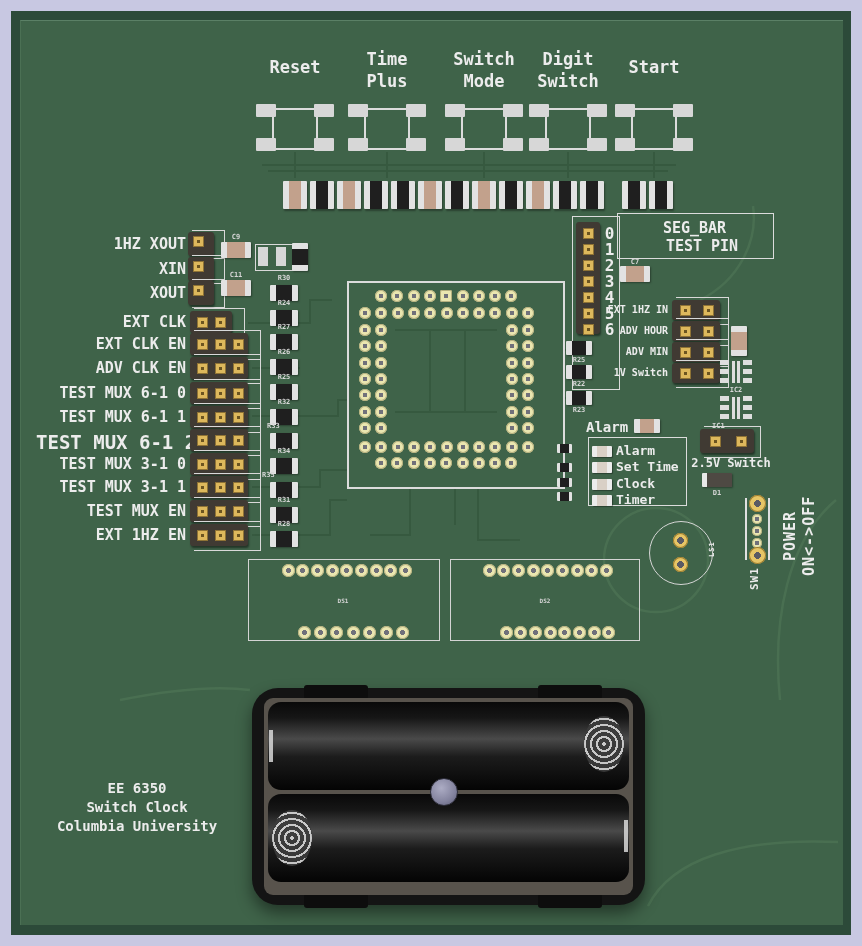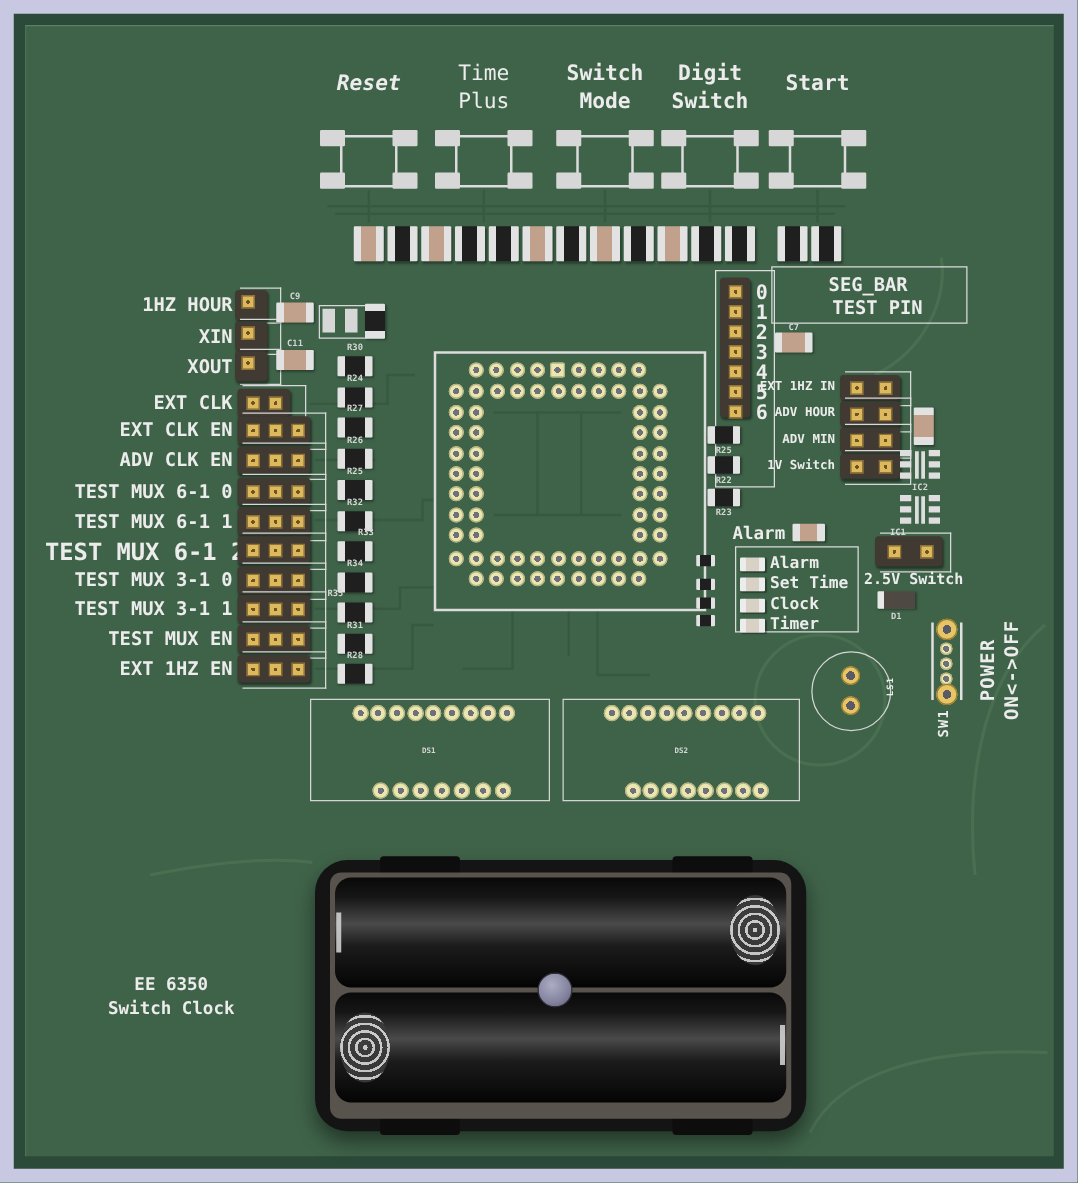--- a/index.html
+++ b/index.html
@@ -68,49 +68,50 @@
   </g>
 </svg>
 
 <div class="layer" id="components">
 
 
   <div style="position:absolute;left:37px;top:779px;width:200px;text-align:center;
               color:#ececec;font-weight:bold;font-size:14px;line-height:19px;z-index:3">
     <div class="tb-line">EE 6350</div>
     <div class="tb-line">Switch Clock</div>
+    <div class="tb-line">Columbia University</div>
     <div class="tb-line"></div>
   </div>
 
   <div class="battery">
     <div class="bat-base"></div>
     <div class="bat-tab" style="left:52px;top:-3px"></div>
     <div class="bat-tab" style="left:286px;top:-3px"></div>
     <div class="bat-tab" style="left:52px;bottom:-3px"></div>
     <div class="bat-tab" style="left:286px;bottom:-3px"></div>
     <div class="bat-inner"></div>
     <div class="bat-bay" style="top:14px"></div>
     <div class="bat-bay" style="top:106px"></div>
     <div class="bat-spring" style="left:332px;top:28px"></div>
     <div class="bat-spring" style="left:20px;top:122px"></div>
     <div class="bat-contact" style="left:17px;top:42px"></div>
     <div class="bat-contact" style="left:372px;top:132px"></div>
     <div class="bat-screw"></div>
   </div>
-<div style="position: absolute; left: 235px; top: 56px; width: 120px; text-align: center; font-size: 17px; font-weight: bold; color: rgb(236, 236, 236); line-height: 22px; font-style: italic;">
+<div style="position: absolute; left: 235px; top: 56px; width: 120px; text-align: center; font-size: 17px; font-weight: bold; color: rgb(236, 236, 236); line-height: 22px;">
       <div>Reset</div>
     </div>
     <div style="position: absolute; left: 256px; top: 104px; width: 78px; height: 48px;">
       <div style="position: absolute; left: 16px; top: 4px; width: 42px; height: 38px; border: 2px solid rgb(220, 220, 220);"></div>
       <div style="position: absolute; left: 0px; top: 0px; width: 20px; height: 13px; background: rgb(215, 215, 215); border-radius: 1px;"></div>
       <div style="position: absolute; left: 58px; top: 0px; width: 20px; height: 13px; background: rgb(215, 215, 215); border-radius: 1px;"></div>
       <div style="position: absolute; left: 0px; top: 34px; width: 20px; height: 13px; background: rgb(215, 215, 215); border-radius: 1px;"></div>
       <div style="position: absolute; left: 58px; top: 34px; width: 20px; height: 13px; background: rgb(215, 215, 215); border-radius: 1px;"></div>
     </div>
-    <div style="position: absolute; left: 327px; top: 48px; width: 120px; text-align: center; font-size: 17px; font-weight: normal; color: rgb(236, 236, 236); line-height: 22px;">
+    <div style="position: absolute; left: 327px; top: 48px; width: 120px; text-align: center; font-size: 17px; font-weight: bold; color: rgb(236, 236, 236); line-height: 22px;">
       <div>Time</div>
       <div>Plus</div>
     </div>
     <div style="position: absolute; left: 348px; top: 104px; width: 78px; height: 48px;">
       <div style="position: absolute; left: 16px; top: 4px; width: 42px; height: 38px; border: 2px solid rgb(220, 220, 220);"></div>
       <div style="position: absolute; left: 0px; top: 0px; width: 20px; height: 13px; background: rgb(215, 215, 215); border-radius: 1px;"></div>
       <div style="position: absolute; left: 58px; top: 0px; width: 20px; height: 13px; background: rgb(215, 215, 215); border-radius: 1px;"></div>
       <div style="position: absolute; left: 0px; top: 34px; width: 20px; height: 13px; background: rgb(215, 215, 215); border-radius: 1px;"></div>
       <div style="position: absolute; left: 58px; top: 34px; width: 20px; height: 13px; background: rgb(215, 215, 215); border-radius: 1px;"></div>
     </div>
@@ -153,21 +154,21 @@
     <div style="position: absolute; left: 391px; top: 181px; width: 24px; height: 28px; border-radius: 1px; box-shadow: rgba(0, 0, 0, 0.35) 1px 2px 2px; background: linear-gradient(90deg, rgb(226, 226, 226) 0px, rgb(226, 226, 226) 6px, rgb(31, 31, 31) 6px, rgb(31, 31, 31) 18px, rgb(226, 226, 226) 18px);"></div>
     <div style="position: absolute; left: 418px; top: 181px; width: 24px; height: 28px; border-radius: 1px; box-shadow: rgba(0, 0, 0, 0.35) 1px 2px 2px; background: linear-gradient(90deg, rgb(226, 226, 226) 0px, rgb(226, 226, 226) 6px, rgb(194, 161, 140) 6px, rgb(194, 161, 140) 18px, rgb(226, 226, 226) 18px);"></div>
     <div style="position: absolute; left: 445px; top: 181px; width: 24px; height: 28px; border-radius: 1px; box-shadow: rgba(0, 0, 0, 0.35) 1px 2px 2px; background: linear-gradient(90deg, rgb(226, 226, 226) 0px, rgb(226, 226, 226) 6px, rgb(31, 31, 31) 6px, rgb(31, 31, 31) 18px, rgb(226, 226, 226) 18px);"></div>
     <div style="position: absolute; left: 472px; top: 181px; width: 24px; height: 28px; border-radius: 1px; box-shadow: rgba(0, 0, 0, 0.35) 1px 2px 2px; background: linear-gradient(90deg, rgb(226, 226, 226) 0px, rgb(226, 226, 226) 6px, rgb(194, 161, 140) 6px, rgb(194, 161, 140) 18px, rgb(226, 226, 226) 18px);"></div>
     <div style="position: absolute; left: 499px; top: 181px; width: 24px; height: 28px; border-radius: 1px; box-shadow: rgba(0, 0, 0, 0.35) 1px 2px 2px; background: linear-gradient(90deg, rgb(226, 226, 226) 0px, rgb(226, 226, 226) 6px, rgb(31, 31, 31) 6px, rgb(31, 31, 31) 18px, rgb(226, 226, 226) 18px);"></div>
     <div style="position: absolute; left: 526px; top: 181px; width: 24px; height: 28px; border-radius: 1px; box-shadow: rgba(0, 0, 0, 0.35) 1px 2px 2px; background: linear-gradient(90deg, rgb(226, 226, 226) 0px, rgb(226, 226, 226) 6px, rgb(194, 161, 140) 6px, rgb(194, 161, 140) 18px, rgb(226, 226, 226) 18px);"></div>
     <div style="position: absolute; left: 553px; top: 181px; width: 24px; height: 28px; border-radius: 1px; box-shadow: rgba(0, 0, 0, 0.35) 1px 2px 2px; background: linear-gradient(90deg, rgb(226, 226, 226) 0px, rgb(226, 226, 226) 6px, rgb(31, 31, 31) 6px, rgb(31, 31, 31) 18px, rgb(226, 226, 226) 18px);"></div>
     <div style="position: absolute; left: 580px; top: 181px; width: 24px; height: 28px; border-radius: 1px; box-shadow: rgba(0, 0, 0, 0.35) 1px 2px 2px; background: linear-gradient(90deg, rgb(226, 226, 226) 0px, rgb(226, 226, 226) 6px, rgb(31, 31, 31) 6px, rgb(31, 31, 31) 18px, rgb(226, 226, 226) 18px);"></div>
     <div style="position: absolute; left: 622px; top: 181px; width: 24px; height: 28px; border-radius: 1px; box-shadow: rgba(0, 0, 0, 0.35) 1px 2px 2px; background: linear-gradient(90deg, rgb(226, 226, 226) 0px, rgb(226, 226, 226) 6px, rgb(31, 31, 31) 6px, rgb(31, 31, 31) 18px, rgb(226, 226, 226) 18px);"></div>
     <div style="position: absolute; left: 649px; top: 181px; width: 24px; height: 28px; border-radius: 1px; box-shadow: rgba(0, 0, 0, 0.35) 1px 2px 2px; background: linear-gradient(90deg, rgb(226, 226, 226) 0px, rgb(226, 226, 226) 6px, rgb(31, 31, 31) 6px, rgb(31, 31, 31) 18px, rgb(226, 226, 226) 18px);"></div>
-    <div class="silk" style="position: absolute; left: 36px; top: 235px; width: 150px; text-align: right; font-size: 15px;">1HZ HOUR</div>
+    <div class="silk" style="position: absolute; left: 36px; top: 235px; width: 150px; text-align: right; font-size: 15px;">1HZ XOUT</div>
     <div style="position: absolute; left: 192px; top: 230px; width: 32px; height: 27px; border-top: 1.5px solid rgb(217, 217, 217); border-right: 1.5px solid rgb(217, 217, 217); border-bottom: 1.5px solid rgb(217, 217, 217); border-left: none; border-image: initial;"></div>
     <div style="position: absolute; left: 188px; top: 232px; width: 26px; height: 24px; background: rgb(64, 58, 51); border-radius: 3px; box-shadow: rgba(0, 0, 0, 0.45) 1px 2px 2px;">
       <div style="position: absolute; left: 5px; top: 4px; width: 9px; height: 9px; background: radial-gradient(circle, rgb(107, 84, 32) 0px, rgb(107, 84, 32) 1.5px, rgb(221, 184, 92) 1.5px); border: 1px solid rgb(143, 115, 53);"></div>
     </div>
     <div class="silk" style="position: absolute; left: 36px; top: 260px; width: 150px; text-align: right; font-size: 15px;">XIN</div>
     <div style="position: absolute; left: 192px; top: 255px; width: 32px; height: 27px; border-top: 1.5px solid rgb(217, 217, 217); border-right: 1.5px solid rgb(217, 217, 217); border-bottom: 1.5px solid rgb(217, 217, 217); border-left: none; border-image: initial;"></div>
     <div style="position: absolute; left: 188px; top: 257px; width: 26px; height: 24px; background: rgb(64, 58, 51); border-radius: 3px; box-shadow: rgba(0, 0, 0, 0.45) 1px 2px 2px;">
       <div style="position: absolute; left: 5px; top: 4px; width: 9px; height: 9px; background: radial-gradient(circle, rgb(107, 84, 32) 0px, rgb(107, 84, 32) 1.5px, rgb(221, 184, 92) 1.5px); border: 1px solid rgb(143, 115, 53);"></div>
     </div>
     <div class="silk" style="position: absolute; left: 36px; top: 284px; width: 150px; text-align: right; font-size: 15px;">XOUT</div>
@@ -249,21 +250,21 @@
     <div class="silk" style="position: absolute; left: 262px; top: 299px; width: 44px; text-align: center; font-size: 7px; color: rgb(214, 214, 214);">R24</div>
     <div style="position: absolute; left: 270px; top: 310px; width: 28px; height: 16px; border-radius: 1px; box-shadow: rgba(0, 0, 0, 0.35) 1px 1px 2px; background: linear-gradient(90deg, rgb(226, 226, 226) 0px, rgb(226, 226, 226) 6px, rgb(31, 31, 31) 6px, rgb(31, 31, 31) 22px, rgb(226, 226, 226) 22px);"></div>
     <div class="silk" style="position: absolute; left: 262px; top: 323px; width: 44px; text-align: center; font-size: 7px; color: rgb(214, 214, 214);">R27</div>
     <div style="position: absolute; left: 270px; top: 334px; width: 28px; height: 16px; border-radius: 1px; box-shadow: rgba(0, 0, 0, 0.35) 1px 1px 2px; background: linear-gradient(90deg, rgb(226, 226, 226) 0px, rgb(226, 226, 226) 6px, rgb(31, 31, 31) 6px, rgb(31, 31, 31) 22px, rgb(226, 226, 226) 22px);"></div>
     <div class="silk" style="position: absolute; left: 262px; top: 348px; width: 44px; text-align: center; font-size: 7px; color: rgb(214, 214, 214);">R26</div>
     <div style="position: absolute; left: 270px; top: 359px; width: 28px; height: 16px; border-radius: 1px; box-shadow: rgba(0, 0, 0, 0.35) 1px 1px 2px; background: linear-gradient(90deg, rgb(226, 226, 226) 0px, rgb(226, 226, 226) 6px, rgb(31, 31, 31) 6px, rgb(31, 31, 31) 22px, rgb(226, 226, 226) 22px);"></div>
     <div class="silk" style="position: absolute; left: 262px; top: 373px; width: 44px; text-align: center; font-size: 7px; color: rgb(214, 214, 214);">R25</div>
     <div style="position: absolute; left: 270px; top: 384px; width: 28px; height: 16px; border-radius: 1px; box-shadow: rgba(0, 0, 0, 0.35) 1px 1px 2px; background: linear-gradient(90deg, rgb(226, 226, 226) 0px, rgb(226, 226, 226) 6px, rgb(31, 31, 31) 6px, rgb(31, 31, 31) 22px, rgb(226, 226, 226) 22px);"></div>
     <div class="silk" style="position: absolute; left: 262px; top: 398px; width: 44px; text-align: center; font-size: 7px; color: rgb(214, 214, 214);">R32</div>
     <div style="position: absolute; left: 270px; top: 409px; width: 28px; height: 16px; border-radius: 1px; box-shadow: rgba(0, 0, 0, 0.35) 1px 1px 2px; background: linear-gradient(90deg, rgb(226, 226, 226) 0px, rgb(226, 226, 226) 6px, rgb(31, 31, 31) 6px, rgb(31, 31, 31) 22px, rgb(226, 226, 226) 22px);"></div>
-    <div class="silk" style="position: absolute; left: 255px; top: 422px; width: 44px; text-align: right; font-size: 7px; color: rgb(214, 214, 214);">R33</div>
+    <div class="silk" style="position: absolute; left: 267px; top: 422px; width: 44px; text-align: left; font-size: 7px; color: rgb(214, 214, 214);">R33</div>
     <div style="position: absolute; left: 270px; top: 433px; width: 28px; height: 16px; border-radius: 1px; box-shadow: rgba(0, 0, 0, 0.35) 1px 1px 2px; background: linear-gradient(90deg, rgb(226, 226, 226) 0px, rgb(226, 226, 226) 6px, rgb(31, 31, 31) 6px, rgb(31, 31, 31) 22px, rgb(226, 226, 226) 22px);"></div>
     <div class="silk" style="position: absolute; left: 262px; top: 447px; width: 44px; text-align: center; font-size: 7px; color: rgb(214, 214, 214);">R34</div>
     <div style="position: absolute; left: 270px; top: 458px; width: 28px; height: 16px; border-radius: 1px; box-shadow: rgba(0, 0, 0, 0.35) 1px 1px 2px; background: linear-gradient(90deg, rgb(226, 226, 226) 0px, rgb(226, 226, 226) 6px, rgb(31, 31, 31) 6px, rgb(31, 31, 31) 22px, rgb(226, 226, 226) 22px);"></div>
     <div class="silk" style="position: absolute; left: 262px; top: 471px; width: 44px; text-align: left; font-size: 7px; color: rgb(214, 214, 214);">R35</div>
     <div style="position: absolute; left: 270px; top: 482px; width: 28px; height: 16px; border-radius: 1px; box-shadow: rgba(0, 0, 0, 0.35) 1px 1px 2px; background: linear-gradient(90deg, rgb(226, 226, 226) 0px, rgb(226, 226, 226) 6px, rgb(31, 31, 31) 6px, rgb(31, 31, 31) 22px, rgb(226, 226, 226) 22px);"></div>
     <div class="silk" style="position: absolute; left: 262px; top: 496px; width: 44px; text-align: center; font-size: 7px; color: rgb(214, 214, 214);">R31</div>
     <div style="position: absolute; left: 270px; top: 507px; width: 28px; height: 16px; border-radius: 1px; box-shadow: rgba(0, 0, 0, 0.35) 1px 1px 2px; background: linear-gradient(90deg, rgb(226, 226, 226) 0px, rgb(226, 226, 226) 6px, rgb(31, 31, 31) 6px, rgb(31, 31, 31) 22px, rgb(226, 226, 226) 22px);"></div>
     <div class="silk" style="position: absolute; left: 262px; top: 520px; width: 44px; text-align: center; font-size: 7px; color: rgb(214, 214, 214);">R28</div>
     <div style="position: absolute; left: 270px; top: 531px; width: 28px; height: 16px; border-radius: 1px; box-shadow: rgba(0, 0, 0, 0.35) 1px 1px 2px; background: linear-gradient(90deg, rgb(226, 226, 226) 0px, rgb(226, 226, 226) 6px, rgb(31, 31, 31) 6px, rgb(31, 31, 31) 22px, rgb(226, 226, 226) 22px);"></div>
     <div class="silk" style="position: absolute; left: 221px; top: 233px; width: 30px; text-align: center; font-size: 7px; color: rgb(214, 214, 214);">C9</div>

